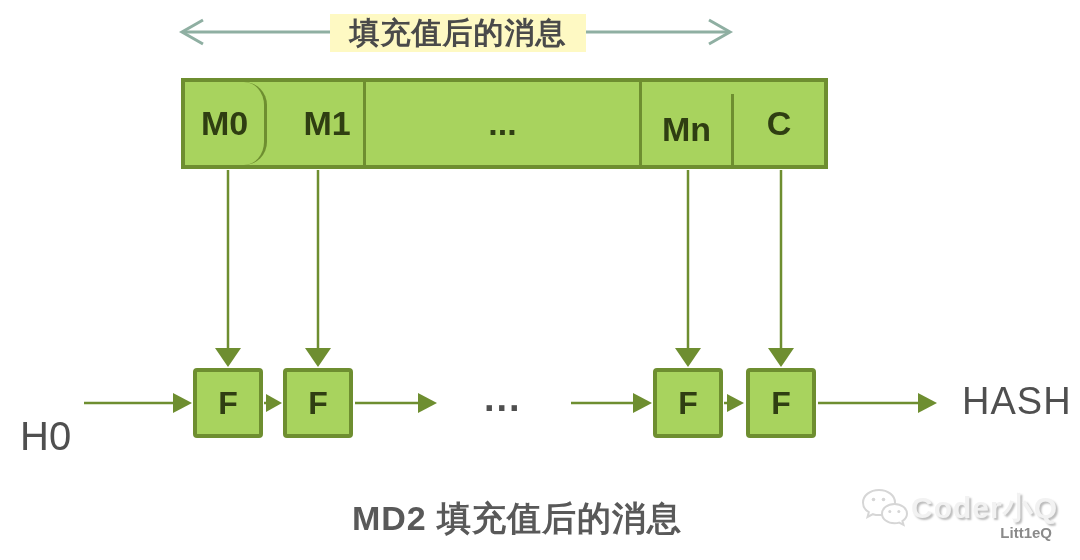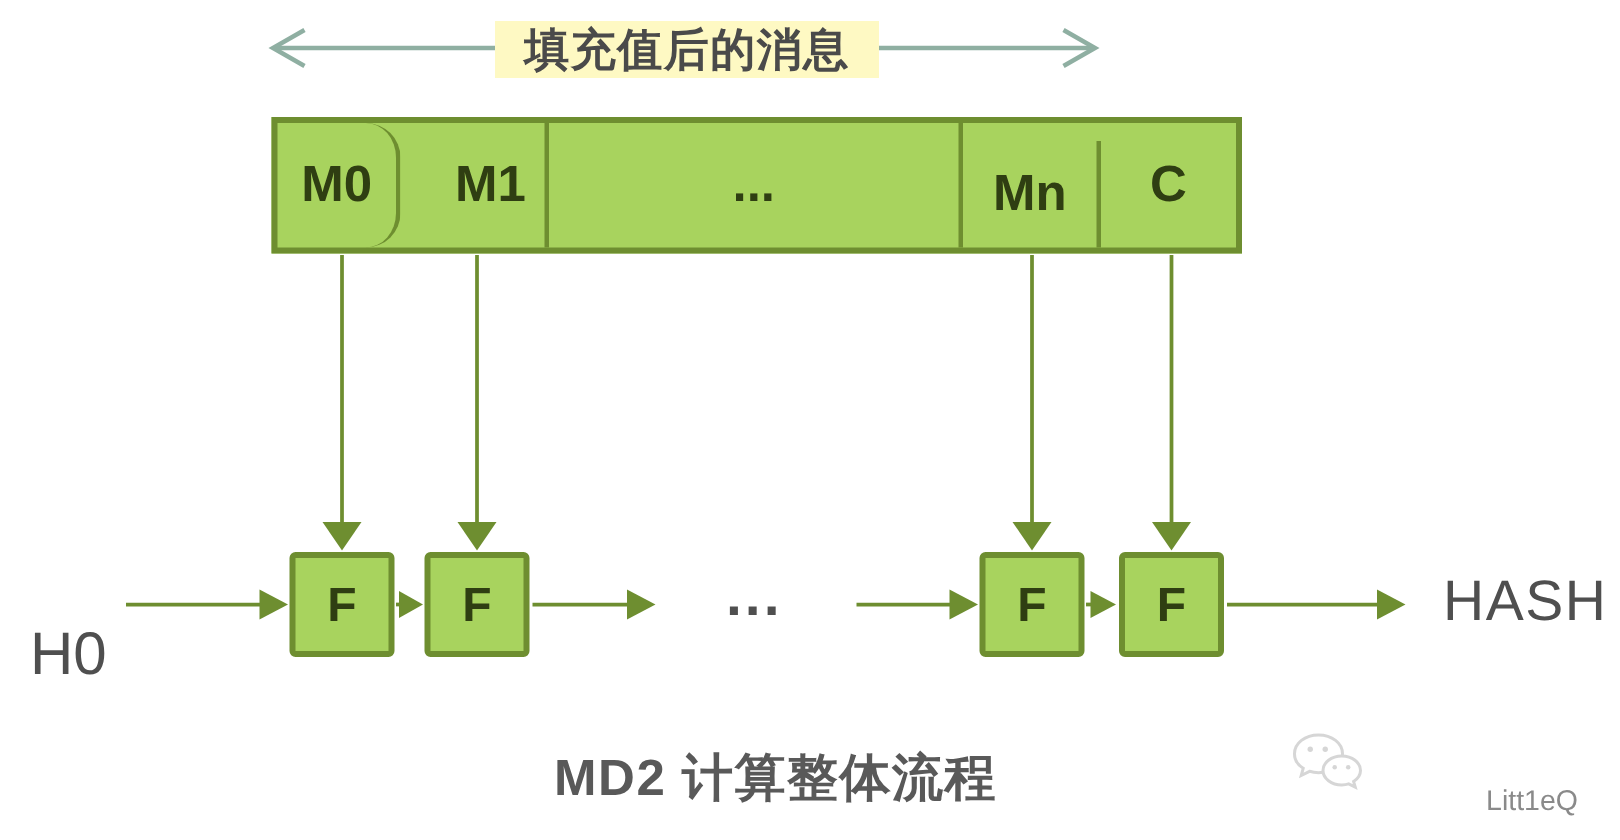--- a/index.html
+++ b/index.html
@@ -58,21 +58,21 @@
   
   .watermark{position:absolute;right:14px;top:486px;width:216px;height:68px;}
   .wm-brand{
     position:absolute;right:8px;top:2px;
     color:#f2f2f2;font-size:30px;font-weight:600;letter-spacing:1px;
     text-shadow:2px 2px 2px #bcbcbc;
     white-space:nowrap;
   }
   .wm-handle{
     position:absolute;right:14px;top:38px;
-    color:#8a8a8a;font-size:19px;font-weight:400;
+    color:#8a8a8a;font-size:15px;font-weight:700;
   }
   .wm-icon{position:absolute;left:8px;top:0px;}
 </style>
 </head>
 <body>
 
 <div class="stage">
 
   <svg class="arrow-layer" viewBox="0 0 1080 560">
 
@@ -142,31 +142,32 @@
 
   <div class="fbox fbox-1">F</div>
   <div class="fbox fbox-2">F</div>
   <div class="fbox fbox-3">F</div>
   <div class="fbox fbox-4">F</div>
 
   <div class="flow-text h0-label">H0</div>
   <div class="flow-text dots-bottom">...</div>
   <div class="flow-text hash-label">HASH</div>
 
-  <div class="caption">MD2 计算整体流程</div>
+  <div class="caption">MD2 填充值后的消息</div>
 
   <div class="watermark">
     <svg class="wm-icon" width="52" height="46" viewBox="0 0 52 46">
       <g fill="#ffffff" stroke="#d6d6d6" stroke-width="2">
         <path d="M21 4 C12 4 5 9.5 5 16.5 C5 20.5 7.2 24 10.8 26.2 L9.5 31 L15 28.2 C16.9 28.8 18.9 29.1 21 29.1 C30 29.1 37 23.5 37 16.5 C37 9.5 30 4 21 4 Z"></path>
         <path d="M36.5 18 C29.6 18 24 22.3 24 27.7 C24 33 29.6 37.3 36.5 37.3 C38.1 37.3 39.7 37.1 41.1 36.6 L45.5 38.8 L44.4 35 C47.2 33.2 49 30.6 49 27.7 C49 22.3 43.4 18 36.5 18 Z"></path>
       </g>
       <g fill="#d6d6d6" stroke="none">
         <circle cx="15.5" cy="13.5" r="1.8"></circle>
         <circle cx="25.5" cy="13.5" r="1.8"></circle>
         <circle cx="31.8" cy="25.5" r="1.5"></circle>
         <circle cx="40.8" cy="25.5" r="1.5"></circle>
       </g>
     </svg>
+    <div class="wm-brand">Coder小Q</div>
     <div class="wm-handle">Litt1eQ</div>
   </div>
 
 </div>
 
 </body></html>

